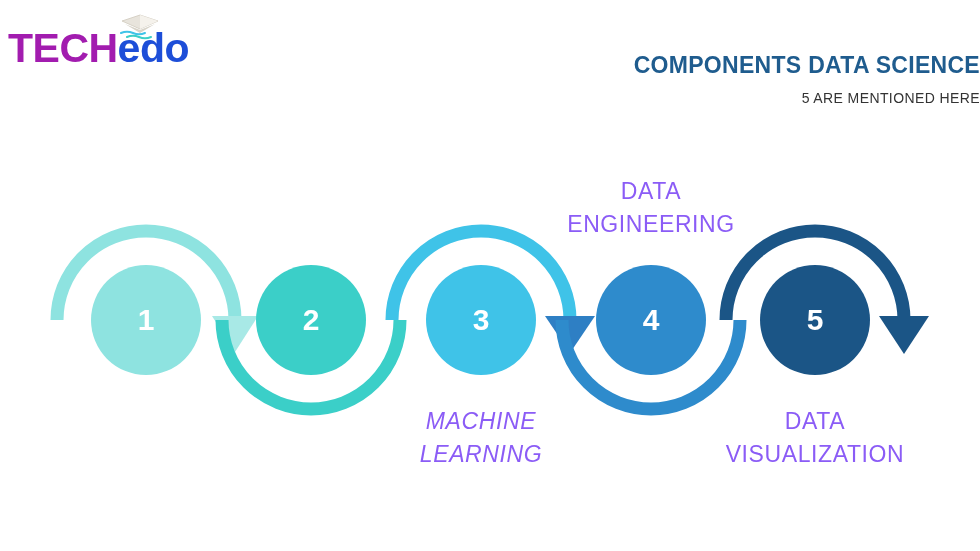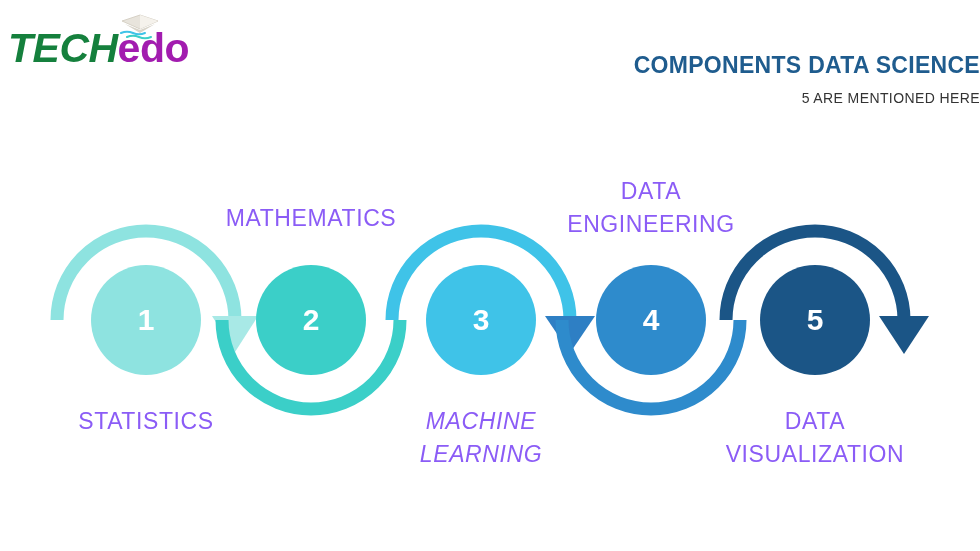--- a/index.html
+++ b/index.html
@@ -27,22 +27,22 @@
   #logo .logo-text {
     position: absolute;
     left: 0;
     top: 14px;
     font-size: 41px;
     font-weight: 700;
     letter-spacing: -0.5px;
     line-height: 1;
     white-space: nowrap;
   }
-  #logo .logo-tech { color: #15803d; font-style: italic; }
-  #logo .logo-edo  { color: #a21caf; }
+  #logo .logo-tech { color: #a21caf; }
+  #logo .logo-edo  { color: #1d4ed8; }
   #logo .boat-icon {
     position: absolute;
     left: 110px;
     top: 0px;
     width: 44px;
     height: 26px;
   }
 
   
   #header {
@@ -170,23 +170,21 @@
       <circle cx="651" cy="180" r="55" fill="#2e8bcc"></circle>
       <text class="step-number" x="651" y="182">4</text>
     </g>
 
     <g>
       <circle cx="815" cy="180" r="55" fill="#1b5586"></circle>
       <text class="step-number" x="815" y="182">5</text>
     </g>
   </svg>
 
-  <div class="step-label" style="left: 46px; top: 265px; width: 200px;">STATISTICS</div>
 
-  <div class="step-label" style="left: 211px; top: 62px; width: 200px;">MATHEMATICS</div>
 
   <div class="step-label" style="left: 381px; top: 265px; width: 200px; font-style: italic;">MACHINE
 LEARNING</div>
 
   <div class="step-label" style="left: 551px; top: 35px; width: 200px;">DATA
 ENGINEERING</div>
 
   <div class="step-label" style="left: 715px; top: 265px; width: 200px;">DATA
 VISUALIZATION</div>
 

